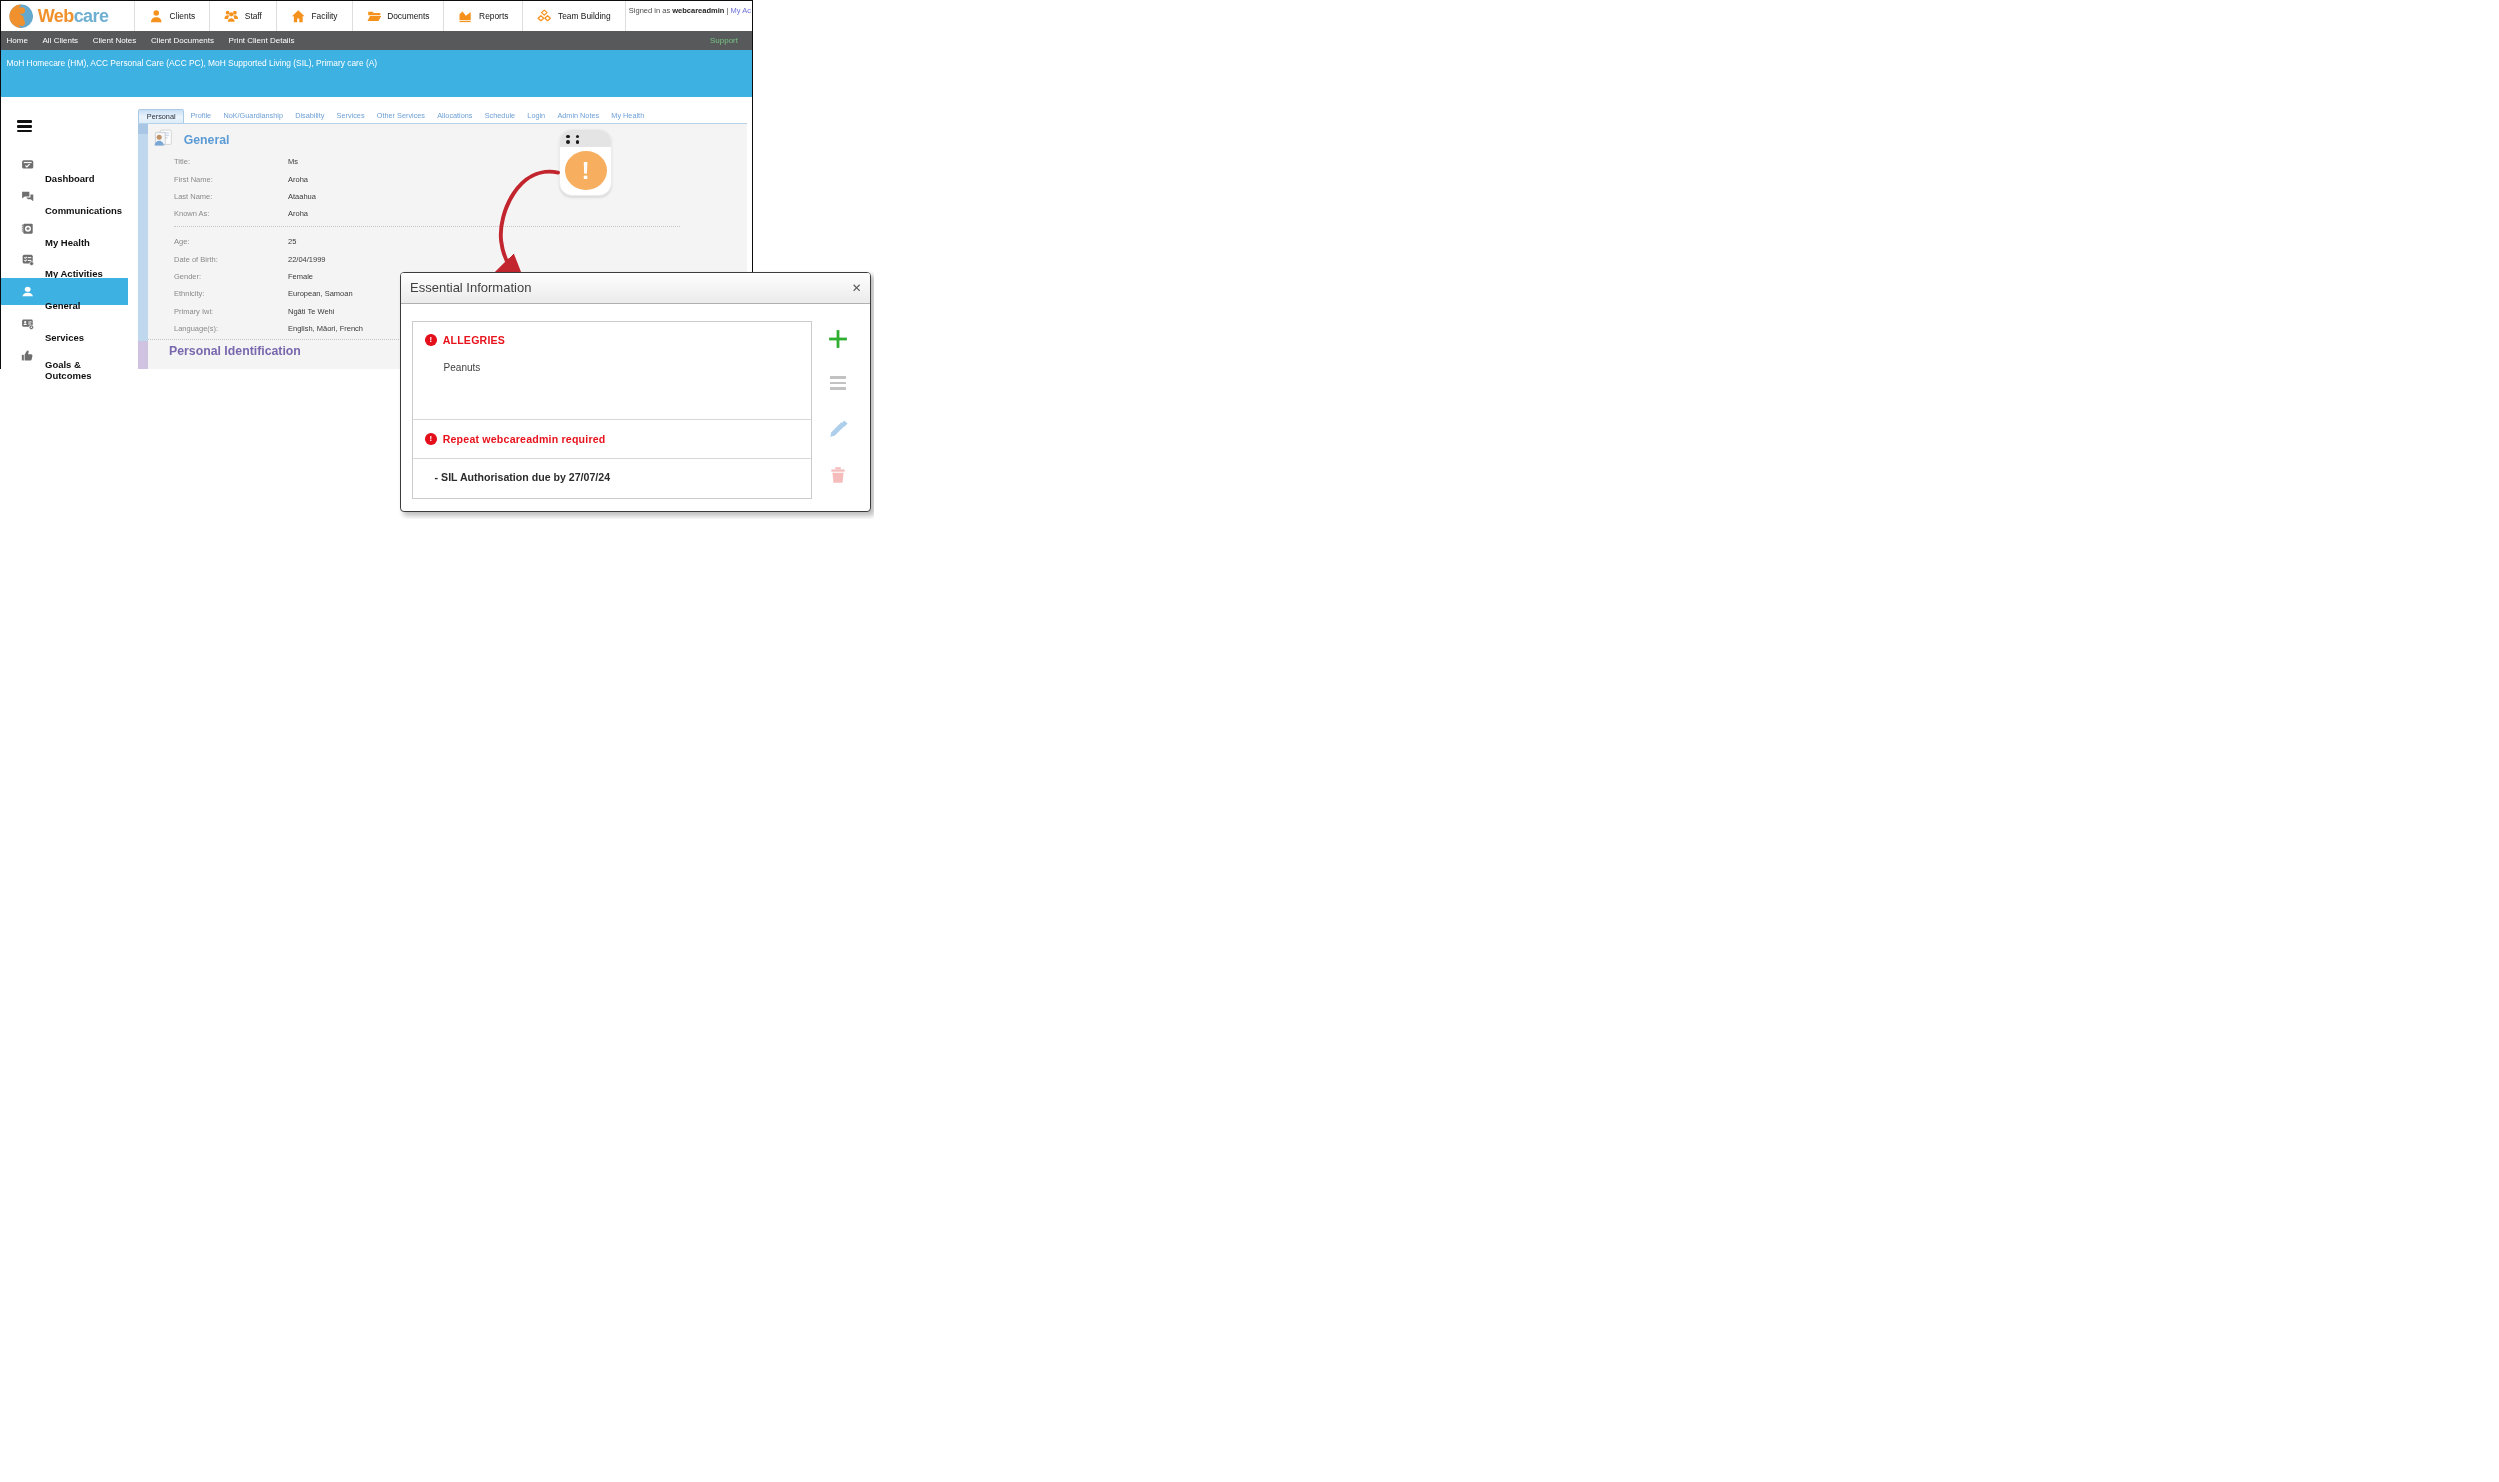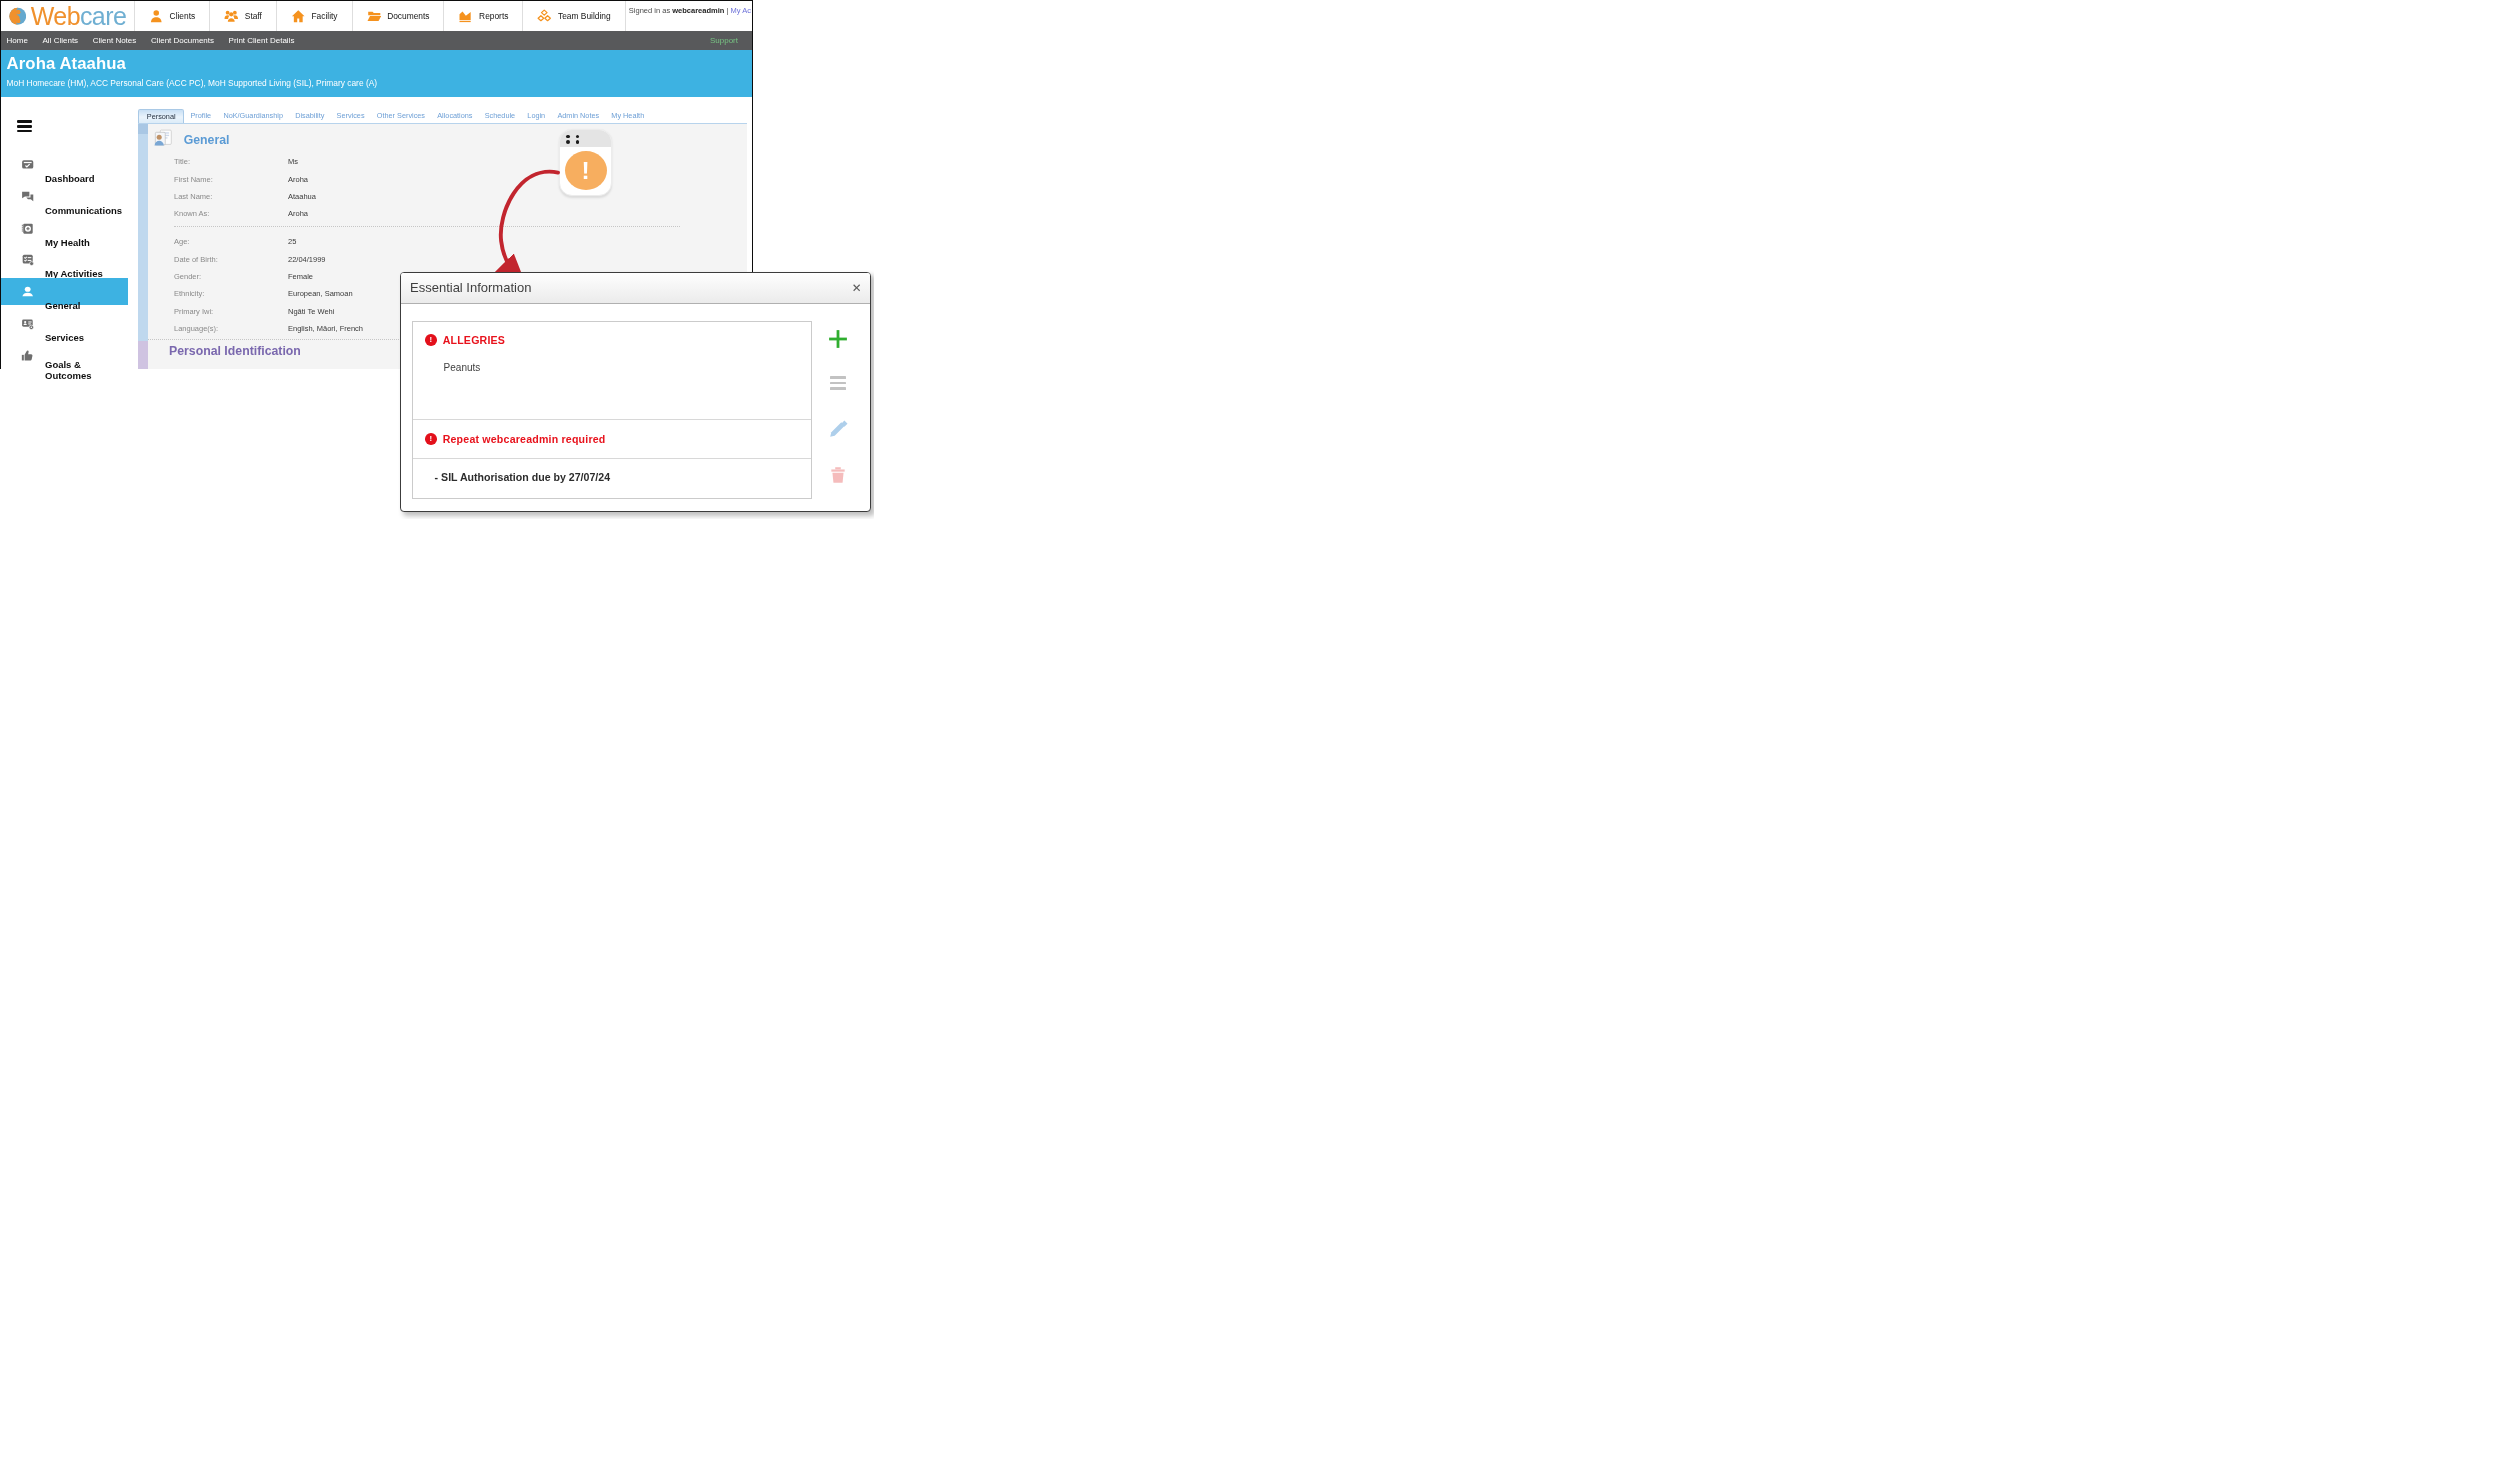--- a/index.html
+++ b/index.html
@@ -7,21 +7,21 @@
   body { width:874px; height:519px; position:relative; overflow:hidden;
          font-family:"Liberation Sans", sans-serif; -webkit-font-smoothing:antialiased; }
 
   
   .app-window { position:absolute; left:0; top:0; width:753px; height:369px;
                 border:1.7px solid #0c0c0c; background:#fff; }
 
   
   .topbar { position:relative; height:30px; display:flex; align-items:stretch; background:#fff; }
   .brand { display:flex; align-items:center; gap:4.5px; padding:0 7.8px; width:133px; }
-  .brand-word { font-size:25px; font-weight:400; letter-spacing:-0.6px; }
+  .brand-word { font-size:18px; font-weight:700; letter-spacing:-0.6px; }
   .brand-word .w-orange { color:#f0912d; }
   .brand-word .w-blue { color:#6fafd2; }
   .tnav { display:flex; height:100%; }
   .tnav-item { display:flex; align-items:center; gap:6.1px; padding:12px 14px;
                border-left:0.6px solid #dedede; cursor:pointer; font-size:8.4px; color:#151515; }
   .tnav-item:last-child { border-right:0.6px solid #dedede; }
   .tnav-icon { width:14.5px; height:14.5px; display:inline-flex; }
   .tnav-icon svg { width:100%; height:100%; }
   .signed-in { position:absolute; right:1.1px; top:5px; font-size:7.5px; color:#4b4b4b; white-space:nowrap; }
   .signed-in b { color:#1d1d1d;text-align:center; }
@@ -207,21 +207,20 @@
   <div class="subnav">
     <span class="subnav-item">Home</span>
     <span class="subnav-item">All Clients</span>
     <span class="subnav-item">Client Notes</span>
     <span class="subnav-item">Client Documents</span>
     <span class="subnav-item">Print Client Details</span>
     <span class="support">Support</span>
   </div>
 
   <div class="banner">
-    <div class="banner-name">Aroha Ataahua</div>
     <div class="banner-sub">MoH Homecare (HM), ACC Personal Care (ACC PC), MoH Supported Living (SIL), Primary care (A)</div>
   </div>
 
   <div class="app-body">
 
     <div class="sidebar">
       <div class="menu-toggle">
           <span></span>
           <span></span>
           <span></span>

